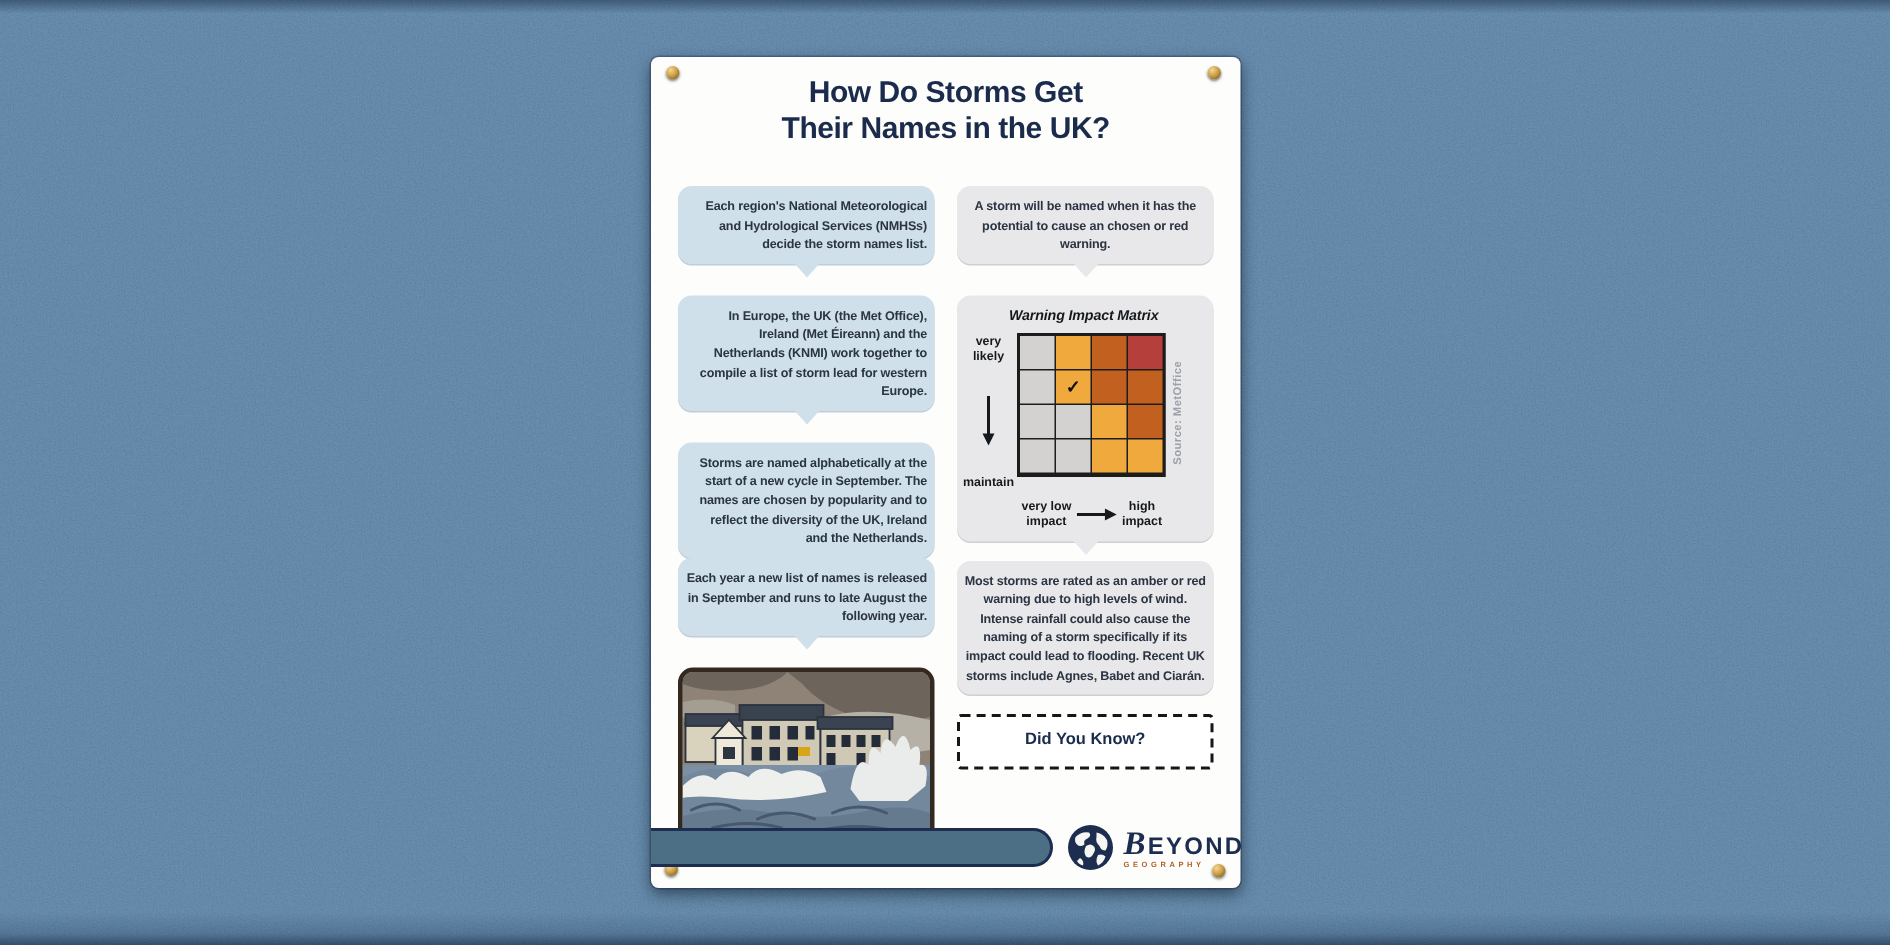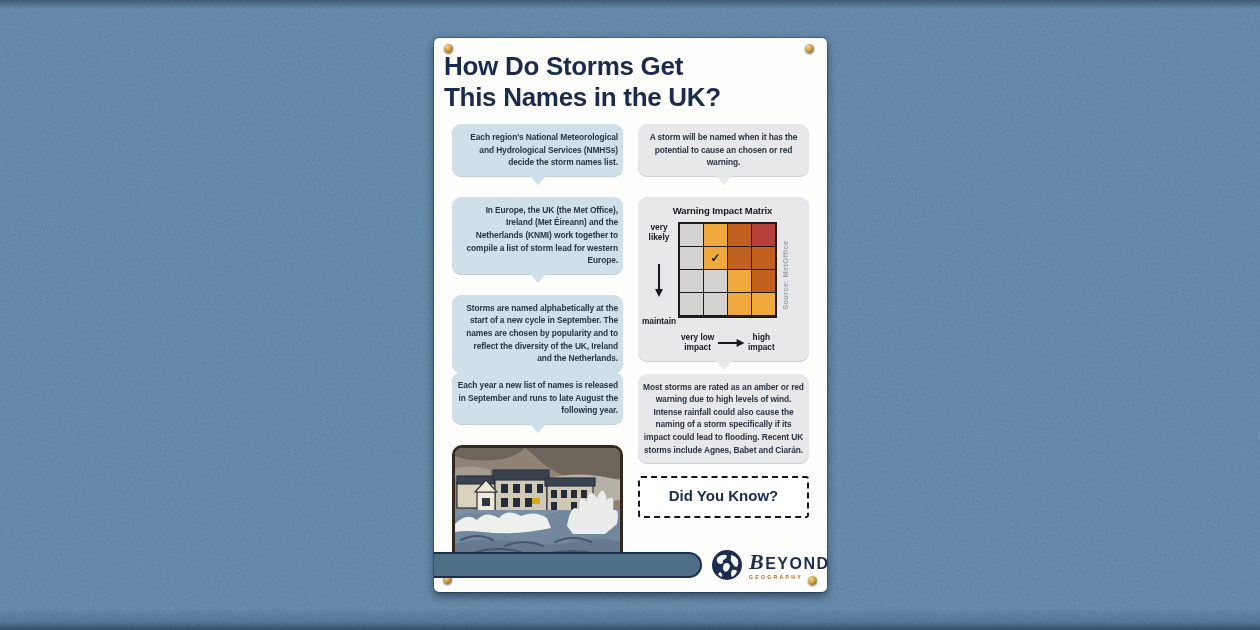--- a/index.html
+++ b/index.html
@@ -23,23 +23,23 @@
   }
   .pin{
     position:absolute;width:9px;height:9px;border-radius:50%;
     background:radial-gradient(circle at 35% 30%, #f2d88e 0%, #cda04b 45%, #8a6a24 80%, #5f4716 100%);
     box-shadow:0 1px 2px rgba(0,0,0,.55);
   }
   .pin.tl{left:10px;top:6px;} .pin.tr{left:371px;top:6px;}
   .pin.bl{left:9px;top:537px;} .pin.br{left:374px;top:538px;}
 
   .poster-title{
-    margin:13px 10px 8px;
+    margin:13px 10px 8px;text-align:center;
     color:var(--title-navy,#1a2b4c);font-weight:bold;
-    font-size:26px;line-height:1.18;letter-spacing:-.3px;
+    font-size:20px;line-height:1.18;letter-spacing:-.3px;
   }
   .columns{position:absolute;left:18px;top:86px;width:357px;display:flex;gap:15px;}
   .col{width:171px;}
 
   
   .bubble{
     position:relative;border-radius:9px;padding:7px 5px;
     text-align:center;font-size:8.4px;font-weight:bold;line-height:1.5;
     color:#2b3442;letter-spacing:-.1px;
   }
@@ -64,21 +64,21 @@
   
   .matrix-panel{
     position:relative;background:var(--bubble-gray,#e8e8ea);border-radius:9px;
     padding:8px 4px 8px 2px;margin-bottom:13px;box-shadow:0 1px 0 rgba(150,150,155,.45);
   }
   .matrix-panel.tail::after{
     content:"";position:absolute;left:50%;bottom:-9px;transform:translateX(-50%);
     border-left:9px solid transparent;border-right:9px solid transparent;
     border-top:10px solid var(--bubble-gray,#e8e8ea);
   }
-  .matrix-title{text-align:center;font-size:9.5px;font-weight:bold;color:#15181c;margin-bottom:6px;letter-spacing:-.1px;}
+  .matrix-title{text-align:center;font-size:9.5px;font-weight:bold;color:#15181c;margin-bottom:6px;letter-spacing:-.1px;font-style:italic;}
   .matrix-main{display:flex;align-items:stretch;}
   .matrix-ylabels{
     width:38px;display:flex;flex-direction:column;justify-content:space-between;align-items:center;
     font-size:8.3px;font-weight:bold;color:#15181c;line-height:1.2;text-align:center;padding:1px 0;gap:20px;
   }
   .matrix-grid{
     display:grid;grid-template-columns:repeat(4,23px);grid-template-rows:repeat(4,22px);
     gap:1px;background:#1c1c1c;border:2px solid #1c1c1c;height:92px;align-self:flex-start;
   }
   .matrix-cell{display:flex;align-items:center;justify-content:center;font-size:12px;font-weight:bold;color:#111;}
@@ -91,21 +91,21 @@
     margin:5px 0 0 38px;width:100px;display:flex;justify-content:space-between;align-items:center;
     font-size:8.3px;font-weight:bold;color:#15181c;line-height:1.2;text-align:center;
   }
   .arrow-svg{display:block;}
 
   
   .dyk{
     margin-top:13px;border:2px dashed #161616;border-radius:3px;background:#fff;
     padding:9px 6px;text-align:center;
   }
-  .dyk-title{font-size:15px;font-weight:bold;color:var(--title-navy,#1a2b4c);margin-bottom:3px;}
+  .dyk-title{font-size:11px;font-weight:bold;color:var(--title-navy,#1a2b4c);margin-bottom:3px;}
   .dyk-body{font-size:8.4px;font-weight:bold;line-height:1.5;color:#1c232c;letter-spacing:-.1px;}
 
   
   .footer-band{
     position:absolute;left:0;top:514px;width:268px;height:26px;
     background:var(--band-slate,#4d6f86);
     border:2px solid #1d2d50;border-left:none;border-radius:0 14px 14px 0;
     box-sizing:border-box;
   }
   .brand{position:absolute;left:276px;top:510px;display:flex;align-items:center;}
@@ -135,21 +135,21 @@
 <div class="board-shade"></div>
 
 <div class="poster">
   <div class="pin tl"></div>
   <div class="pin tr"></div>
   <div class="pin bl"></div>
   <div class="pin br"></div>
 
   <div class="poster-title">
     <div>How Do Storms Get</div>
-    <div>This Names in the UK?</div>
+    <div>Their Names in the UK?</div>
   </div>
 
   <div class="columns">
 
     <div class="col">
       <div class="bubble bubble-blue tail mb">Each region's National Meteorological and Hydrological Services (NMHSs) decide the storm names list.</div>
       <div class="bubble bubble-blue tail mb">In Europe, the UK (the Met Office), Ireland (Met Éireann) and the Netherlands (KNMI) work together to compile a list of storm lead for western Europe.</div>
       <div class="bubble bubble-blue">Storms are named alphabetically at the start of a new cycle in September. The names are chosen by popularity and to reflect the diversity of the UK, Ireland and the Netherlands.</div>
       <div class="bubble bubble-blue tail mb">Each year a new list of names is released in September and runs to late August the following year.</div>
 

